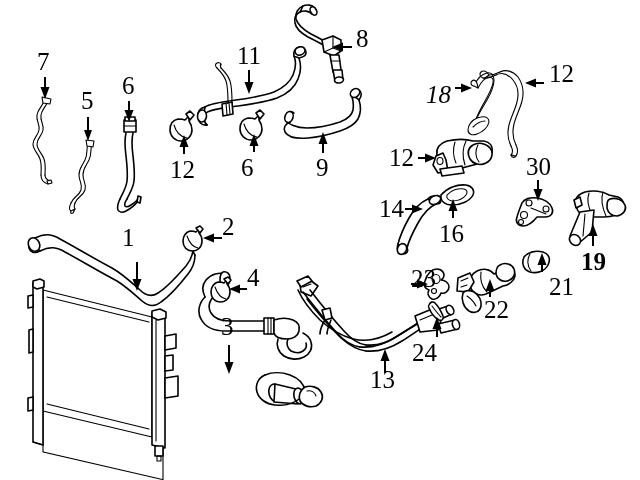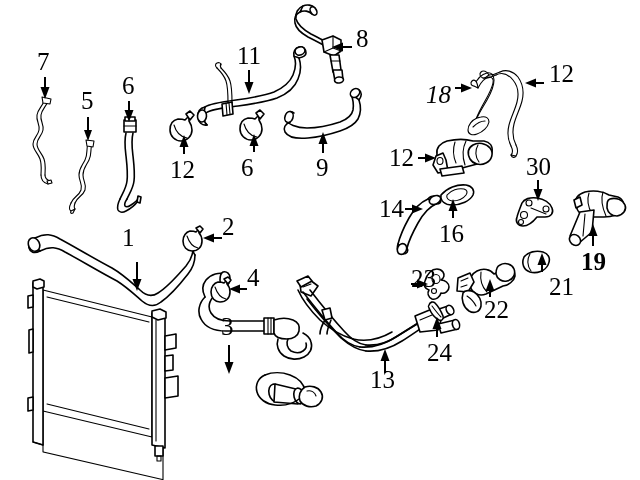--- a/index.html
+++ b/index.html
@@ -476,15 +476,15 @@
   <div class="callout-label" style="left:379px;  top:196px;">14</div>
   <div class="callout-label" style="left:389px;  top:145px;">12</div>
   <div class="callout-label" style="left:439px;  top:221px;">16</div>
   <div class="callout-label" style="left:549px;  top:61px;">12</div>
   <div class="callout-label" style="left:426px;  top:82px;font-style:italic;">18</div>
   <div class="callout-label" style="left:581px;  top:249px;font-weight:bold;">19</div>
   <div class="callout-label" style="left:526px;  top:154px;">30</div>
   <div class="callout-label" style="left:549px;  top:274px;">21</div>
   <div class="callout-label" style="left:484px;  top:297px;">22</div>
   <div class="callout-label" style="left:383px;  top:266px;margin-left:28px;">23</div>
-  <div class="callout-label" style="left:427px;  top:340px;">24</div>
+  <div class="callout-label" style="left:412px;  top:340px;">24</div>
 
 </div>
 
 </body></html>

